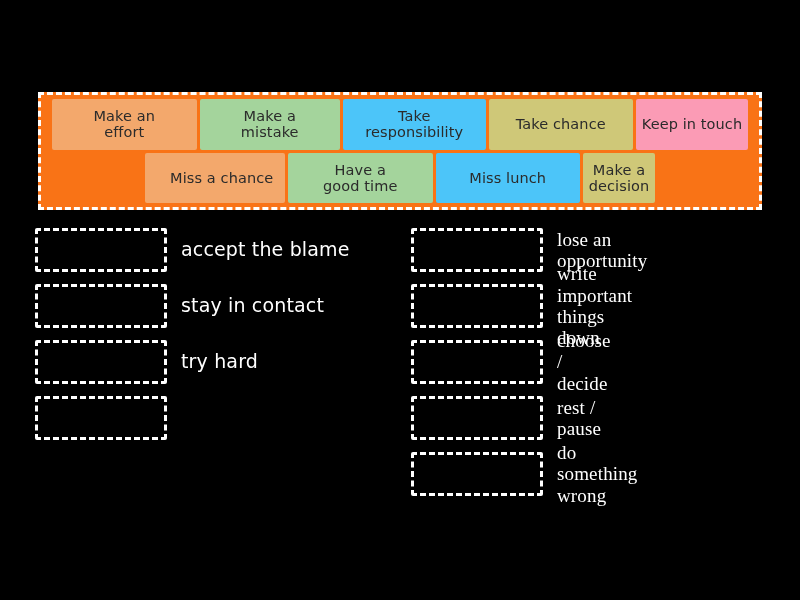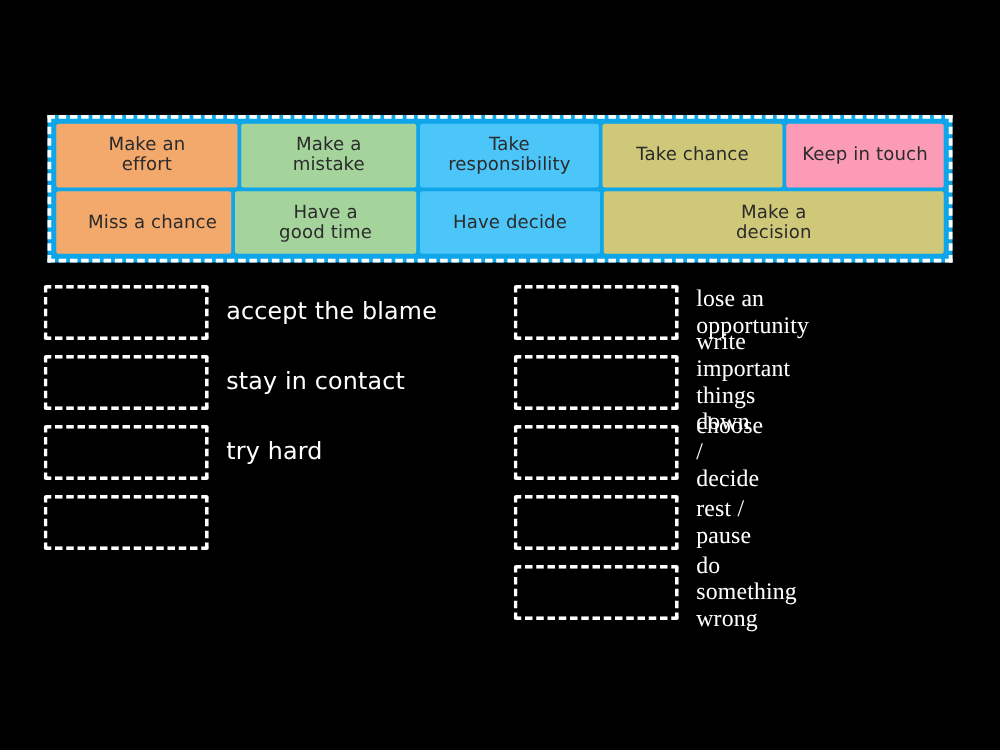--- a/index.html
+++ b/index.html
@@ -26,21 +26,22 @@
     position: absolute;
     left: 38px;
     top: 92px;
     width: 724px;
     height: 118px;
     border: 3px dashed #ffffff;
     padding: 4px;
     display: flex;
     flex-direction: column;
     gap: 3px;
-    background: #0ea5e9;
+    background: #f97316;
+    align-items: center;
   }
 
   .tile-row {
     display: flex;
     gap: 3px;
     flex: 1 1 0;
     min-height: 0;
   }
 
   .tile {
@@ -132,21 +133,21 @@
       <div class="tile c3" style="background-color: rgb(76, 197, 249); white-space: pre-line;">Take
 responsibility</div>
       <div class="tile c4" style="background-color: rgb(207, 200, 120); white-space: pre-line;">Take chance</div>
       <div class="tile c5" style="background-color: rgb(251, 155, 181); white-space: pre-line;">Keep in touch</div>
     </div>
 
     <div class="tile-row r2">
       <div class="tile c2" style="background-color: rgb(243, 168, 108); white-space: pre-line;">Miss a chance</div>
       <div class="tile c3" style="background-color: rgb(164, 212, 156); white-space: pre-line;">Have a
 good time</div>
-      <div class="tile c4" style="background-color: rgb(76, 197, 249); white-space: pre-line;">Have decide</div>
+      <div class="tile c4" style="background-color: rgb(76, 197, 249); white-space: pre-line;">Miss lunch</div>
       <div class="tile c5" style="background-color: rgb(207, 200, 120); white-space: pre-line;">Make a
 decision</div>
     </div>
 
   </div>
 
   <div class="answers">
 
     <div class="answer-col left">
       <div class="answer-row">

